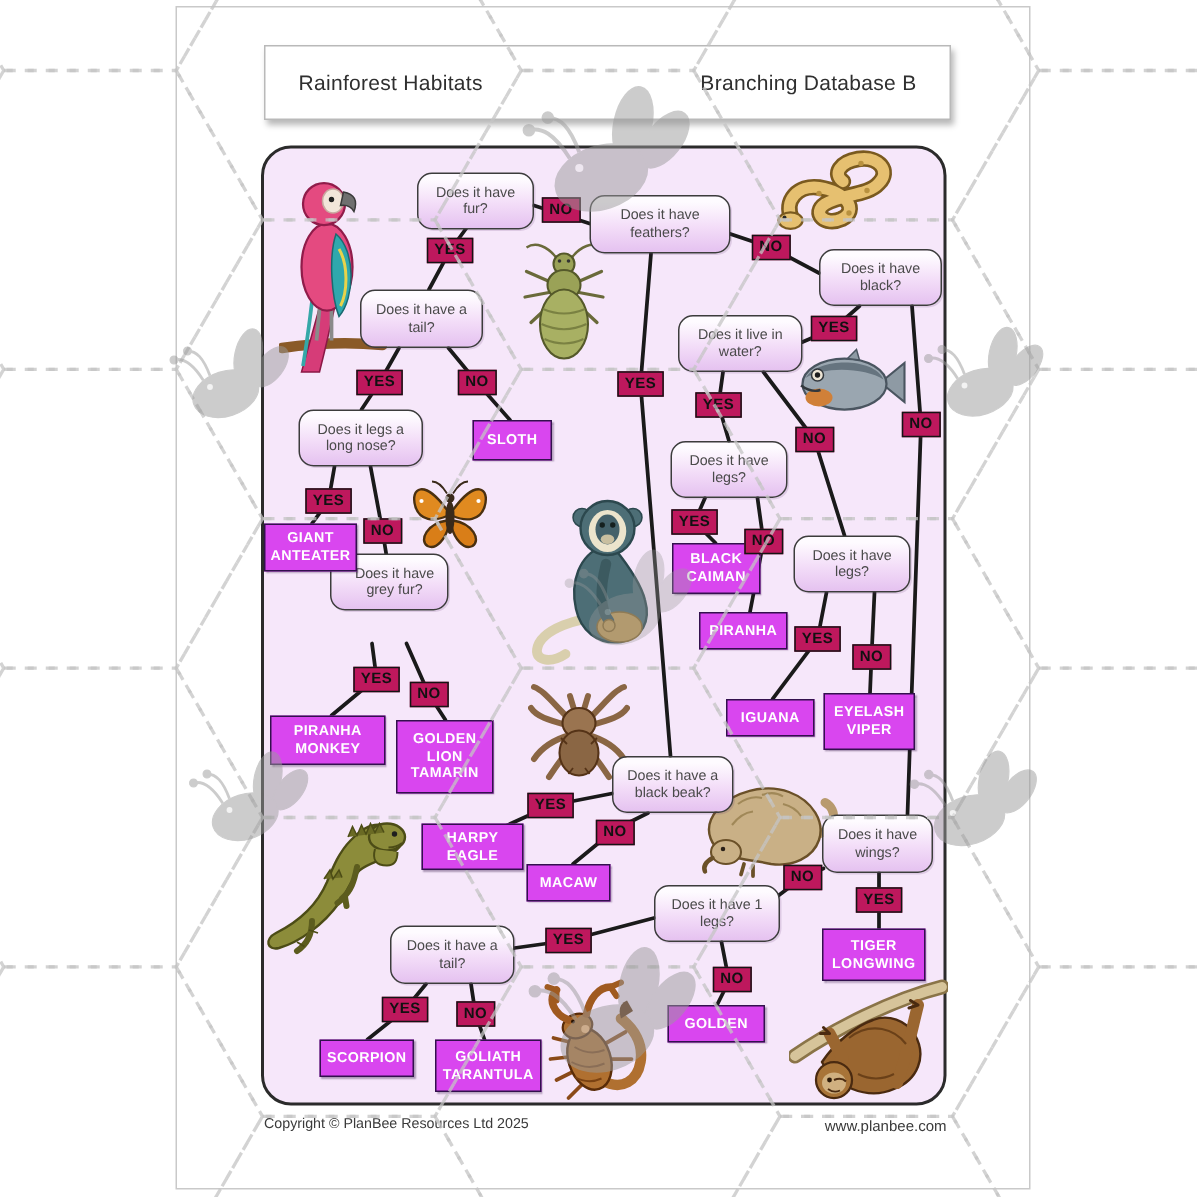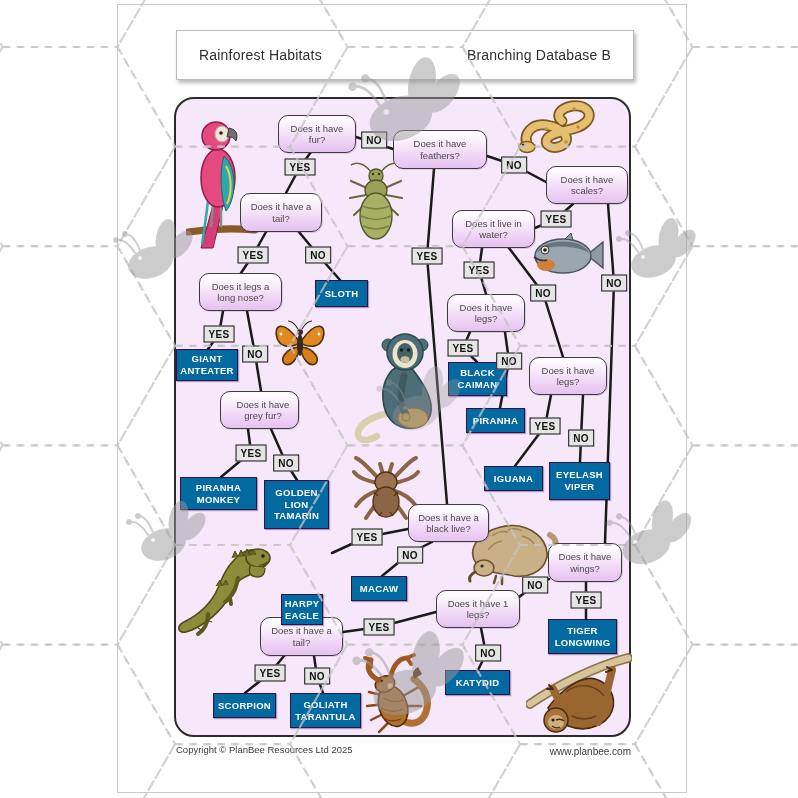--- a/index.html
+++ b/index.html
@@ -13,25 +13,25 @@
   .header-title{font-size:14px;color:#2f2f2f;letter-spacing:.2px;}
   #panel{position:absolute;left:174px;top:97px;width:457px;height:640px;background:#f6e7fa;
          border:2px solid #2b2b2b;border-radius:20px;box-sizing:border-box;z-index:2;}
   .illus{position:absolute;z-index:3;}
   #tree-lines{position:absolute;left:0;top:0;z-index:4;pointer-events:none;}
   .question{position:absolute;z-index:5;border:1.6px solid #3c3c3c;border-radius:10px;
             background:linear-gradient(#fefbff 10%,#f3ddf8 55%,#e5c2f0 100%);
             display:flex;align-items:center;justify-content:center;text-align:center;
             font-size:9.5px;line-height:1.18;color:#4a4a4a;padding:2px 5px;box-sizing:border-box;
             box-shadow:1px 1px 0 rgba(90,40,110,.15);}
-  .answer{position:absolute;z-index:5;background:#0369a1;border:1.8px solid #33104e;
+  .answer{position:absolute;z-index:5;background:#d946ef;border:1.8px solid #33104e;
           color:#ffffff;font-weight:bold;font-size:9.5px;line-height:1.25;letter-spacing:.3px;
           display:flex;align-items:center;justify-content:center;text-align:center;
           padding:2px 3px;box-sizing:border-box;box-shadow:1px 1px 1px rgba(40,10,60,.35);}
-  .badge{position:absolute;z-index:6;background:#e5e5e5;border:1.8px solid #141414;
+  .badge{position:absolute;z-index:6;background:#be185d;border:1.8px solid #141414;
          color:#111;font-weight:bold;font-size:10px;letter-spacing:.3px;line-height:1;
          padding:2.5px 4px;transform:translate(-50%,-50%);}
   #footer-copyright{position:absolute;left:176px;top:744px;font-size:9.5px;color:#3a3a3a;z-index:3;}
   #footer-website{position:absolute;left:536px;top:746px;width:95px;text-align:right;
                   font-size:10px;color:#3a3a3a;z-index:3;}
   #watermark{position:absolute;left:0;top:0;z-index:7;pointer-events:none;}
 </style>
 </head>
 <body>
 
@@ -276,43 +276,43 @@
       <div class="badge" style="left: 367px; top: 537px;">YES</div>
       <div class="badge" style="left: 410px; top: 555px;">NO</div>
       <div class="badge" style="left: 535px; top: 585px;">NO</div>
       <div class="badge" style="left: 586px; top: 600px;">YES</div>
       <div class="badge" style="left: 379px; top: 627px;">YES</div>
       <div class="badge" style="left: 488px; top: 653px;">NO</div>
       <div class="badge" style="left: 270px; top: 673px;">YES</div>
       <div class="badge" style="left: 317px; top: 676px;">NO</div>
       <div class="question" style="left: 278px; top: 115px; width: 78px; height: 38px;">Does it have fur?</div>
       <div class="question" style="left: 393px; top: 130px; width: 94px; height: 39px;">Does it have feathers?</div>
-      <div class="question" style="left: 546px; top: 166px; width: 82px; height: 38px;">Does it have scales?</div>
+      <div class="question" style="left: 546px; top: 166px; width: 82px; height: 38px;">Does it have black?</div>
       <div class="question" style="left: 240px; top: 193px; width: 82px; height: 39px;">Does it have a tail?</div>
       <div class="question" style="left: 452px; top: 210px; width: 83px; height: 38px;">Does it live in water?</div>
       <div class="question" style="left: 199px; top: 273px; width: 83px; height: 38px;">Does it legs a long nose?</div>
       <div class="question" style="left: 447px; top: 294px; width: 78px; height: 38px;">Does it have legs?</div>
       <div class="question" style="left: 529px; top: 357px; width: 78px; height: 38px;">Does it have legs?</div>
-      <div class="question" style="left: 220px; top: 391px; width: 79px; height: 38px; padding-left: 12px;">Does it have grey fur?</div>
-      <div class="question" style="left: 408px; top: 504px; width: 81px; height: 38px;">Does it have a black live?</div>
+      <div class="question" style="left: 220px; top: 369px; width: 79px; height: 38px; padding-left: 12px;">Does it have grey fur?</div>
+      <div class="question" style="left: 408px; top: 504px; width: 81px; height: 38px;">Does it have a black beak?</div>
       <div class="question" style="left: 548px; top: 543px; width: 74px; height: 39px;">Does it have wings?</div>
       <div class="question" style="left: 436px; top: 590px; width: 84px; height: 38px;">Does it have 1 legs?</div>
       <div class="question" style="left: 260px; top: 617px; width: 83px; height: 39px;">Does it have a tail?</div>
       <div class="answer" style="left: 315px; top: 280px; width: 53px; height: 27px;">SLOTH</div>
       <div class="answer" style="left: 176px; top: 349px; width: 62px; height: 32px;">GIANT ANTEATER</div>
       <div class="answer" style="left: 180px; top: 477px; width: 77px; height: 33px;">PIRANHA MONKEY</div>
       <div class="answer" style="left: 264px; top: 480px; width: 65px; height: 49px;">GOLDEN LION TAMARIN</div>
       <div class="answer" style="left: 448px; top: 362px; width: 59px; height: 34px;">BLACK CAIMAN</div>
       <div class="answer" style="left: 466px; top: 408px; width: 59px; height: 25px;">PIRANHA</div>
       <div class="answer" style="left: 484px; top: 466px; width: 59px; height: 25px;">IGUANA</div>
       <div class="answer" style="left: 549px; top: 462px; width: 61px; height: 38px;">EYELASH VIPER</div>
-      <div class="answer" style="left: 281px; top: 549px; width: 42px; height: 31px; margin-top: 45px;">HARPY EAGLE</div>
+      <div class="answer" style="left: 281px; top: 549px; width: 68px; height: 31px;">HARPY EAGLE</div>
       <div class="answer" style="left: 351px; top: 576px; width: 56px; height: 25px;">MACAW</div>
       <div class="answer" style="left: 548px; top: 619px; width: 69px; height: 35px;">TIGER LONGWING</div>
-      <div class="answer" style="left: 445px; top: 670px; width: 65px; height: 25px;">KATYDID</div>
+      <div class="answer" style="left: 445px; top: 670px; width: 65px; height: 25px;">GOLDEN</div>
       <div class="answer" style="left: 213px; top: 693px; width: 63px; height: 25px;">SCORPION</div>
       <div class="answer" style="left: 290px; top: 693px; width: 71px; height: 35px;">GOLIATH TARANTULA</div>
     </div>
 
   <div id="footer-copyright">Copyright © PlanBee Resources Ltd 2025</div>
   <div id="footer-website">www.planbee.com</div>
 
   <svg id="watermark" width="798" height="798">
     <defs>
       <g id="bee-proto">

